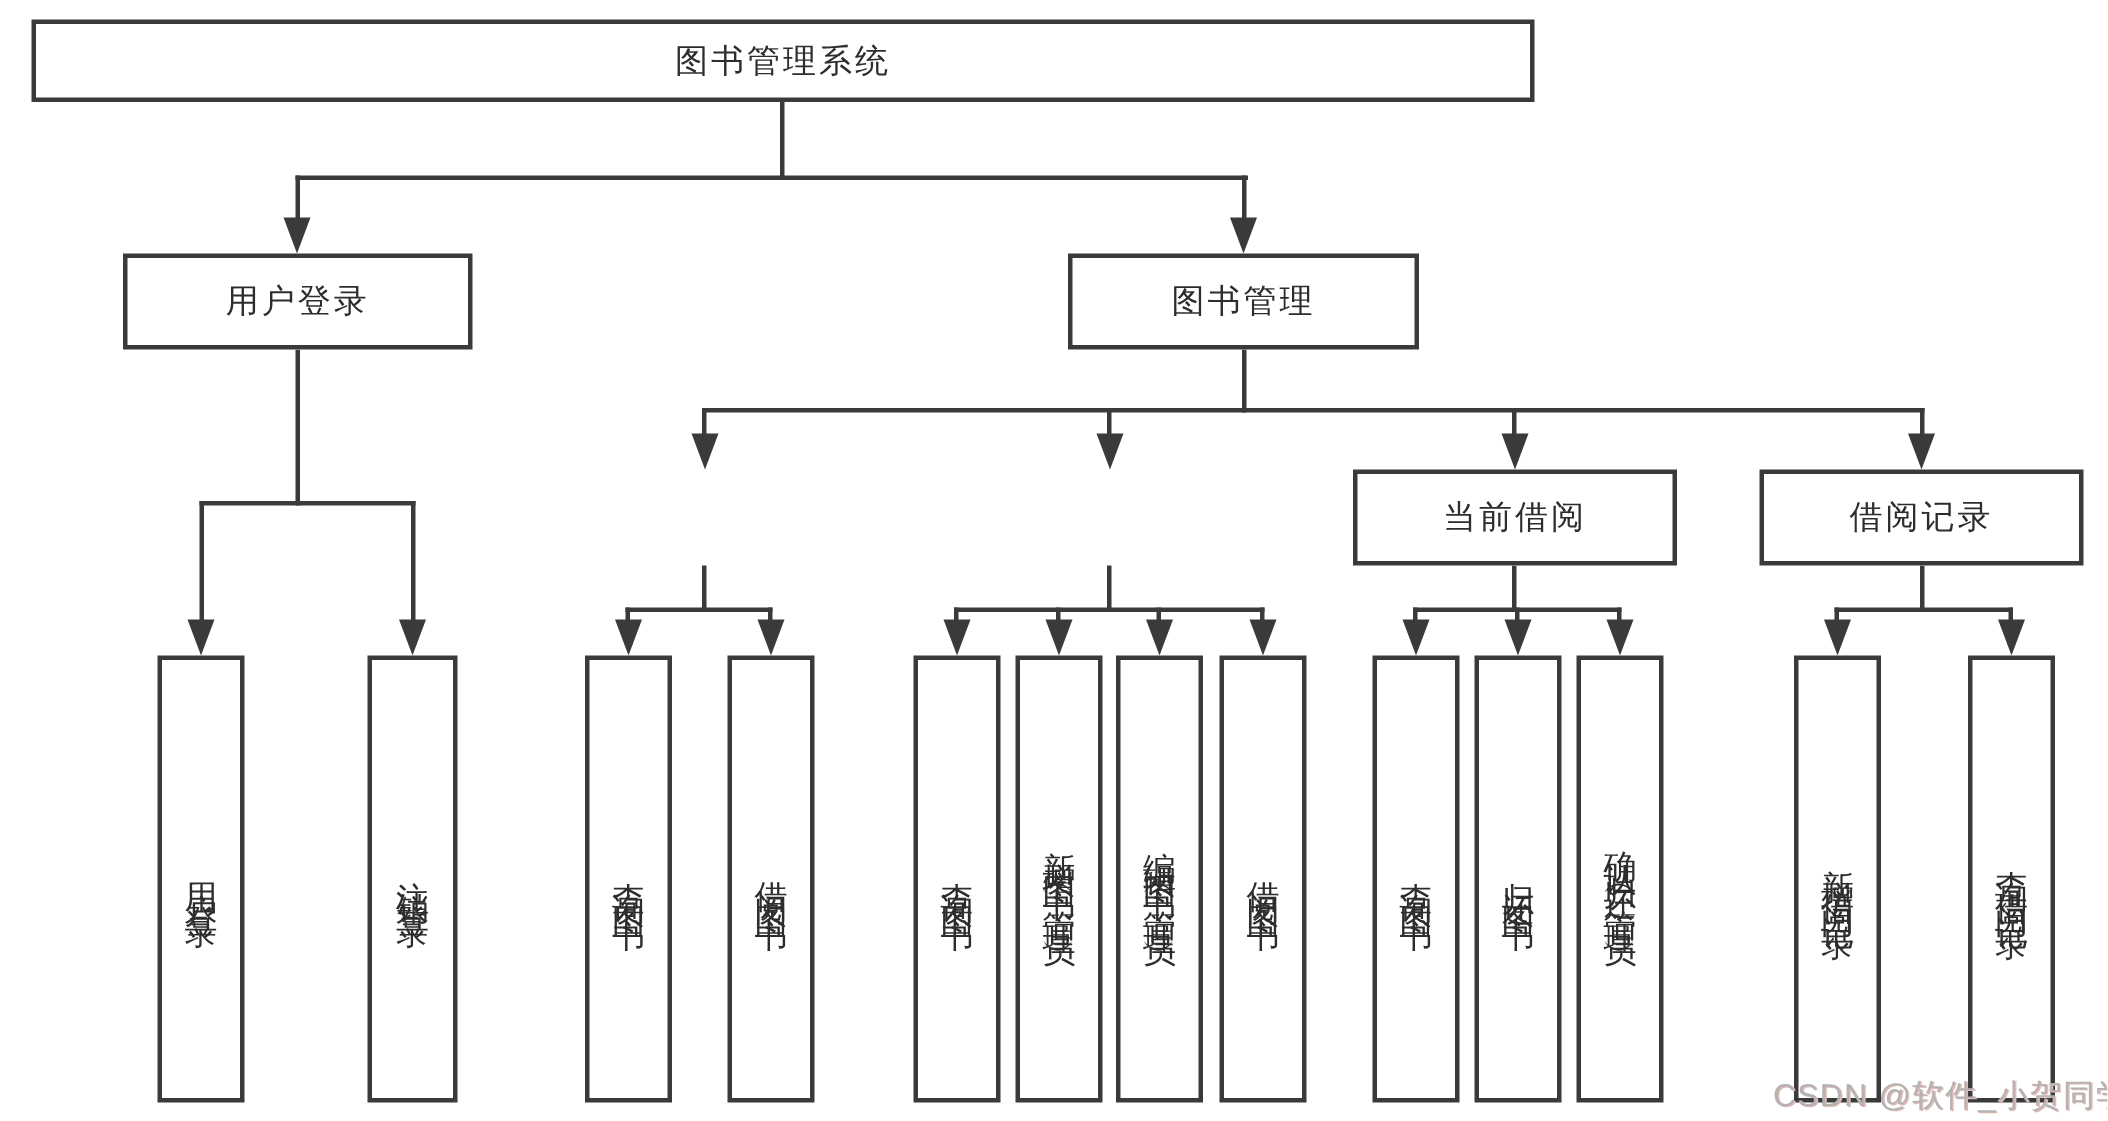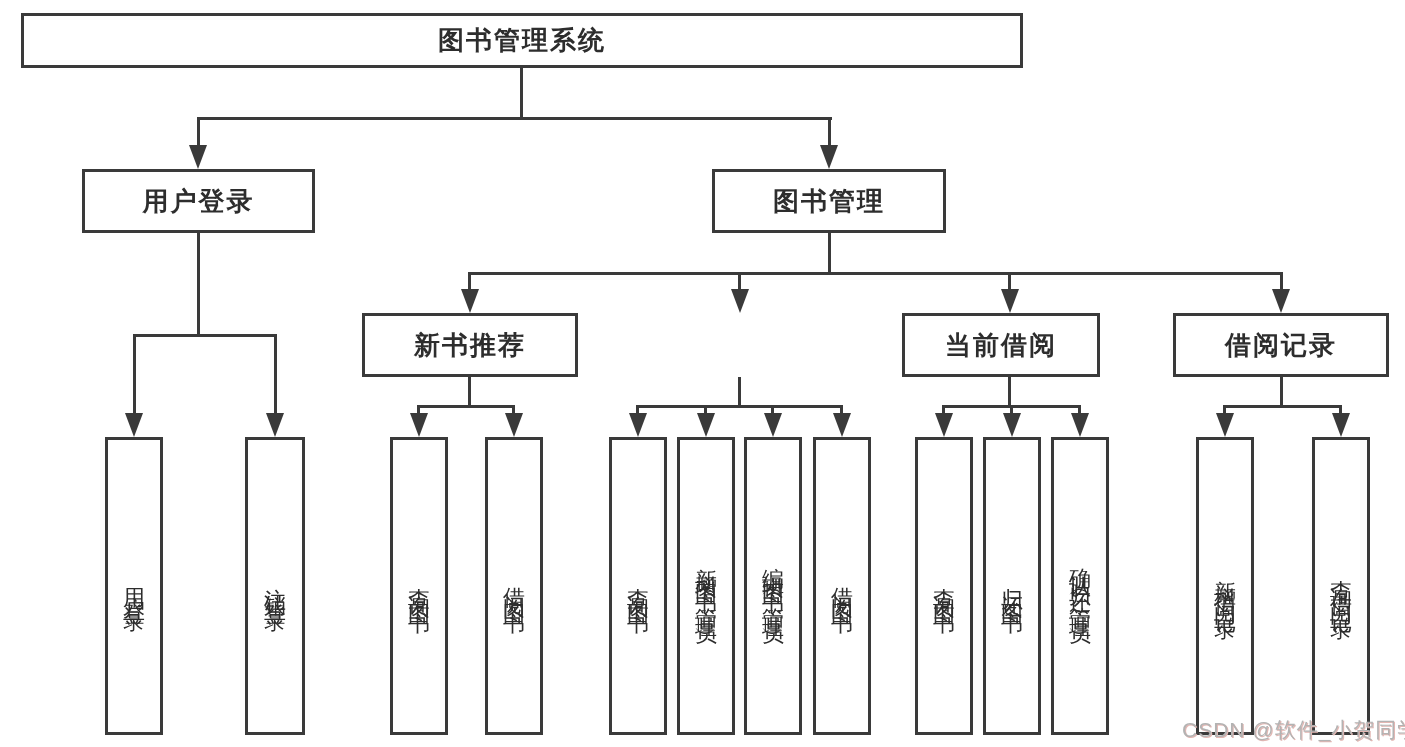--- a/index.html
+++ b/index.html
@@ -14,21 +14,21 @@
     position:relative;width:1405px;height:747px;overflow:hidden;
     background:var(--background);
     font-family:"Liberation Sans","DejaVu Sans",sans-serif;
     color:var(--text);
   }
   .box{
     position:absolute;box-sizing:border-box;background:#fff;
     border:3px solid var(--line);
     display:flex;align-items:center;justify-content:center;
   }
-  .box.h span{font-size:26px;letter-spacing:2px;white-space:nowrap;color:var(--text);font-weight:bold;}
+  .box.h span{font-size:22px;letter-spacing:2px;white-space:nowrap;color:var(--text);}
   .box.v span{
     writing-mode:vertical-rl;text-orientation:mixed;
     font-size:22px;letter-spacing:8px;line-height:1;
     white-space:nowrap;color:var(--text);
   }
   .ln{position:absolute;background:var(--line);}
   .ar{
     position:absolute;width:0;height:0;
     border-left:9px solid transparent;border-right:9px solid transparent;
     border-top:24px solid var(--line);
@@ -108,24 +108,21 @@
     <span>图书管理系统</span>
   </div>
 
   <div class="box h" style="left:82px;top:169px;width:233px;height:64px;">
     <span>用户登录</span>
   </div>
   <div class="box h" style="left:712px;top:169px;width:234px;height:64px;">
     <span>图书管理</span>
   </div>
 
-  <div class="box h" style="left:362px;top:313px;width:216px;height:64px;">
-    <span>新书推荐</span>
-  </div>
-  <div class="box h" style="left:902px;top:313px;width:198px;height:64px;">
+  <div class="box h" style="left:902px;top:313px;width:216px;height:64px;">
     <span>当前借阅</span>
   </div>
   <div class="box h" style="left:1173px;top:313px;width:216px;height:64px;">
     <span>借阅记录</span>
   </div>
 
   <div class="box v" style="left:105px;top:437px;width:58px;height:298px;">
     <span>用户登录</span>
   </div>
   <div class="box v" style="left:245px;top:437px;width:60px;height:298px;">

